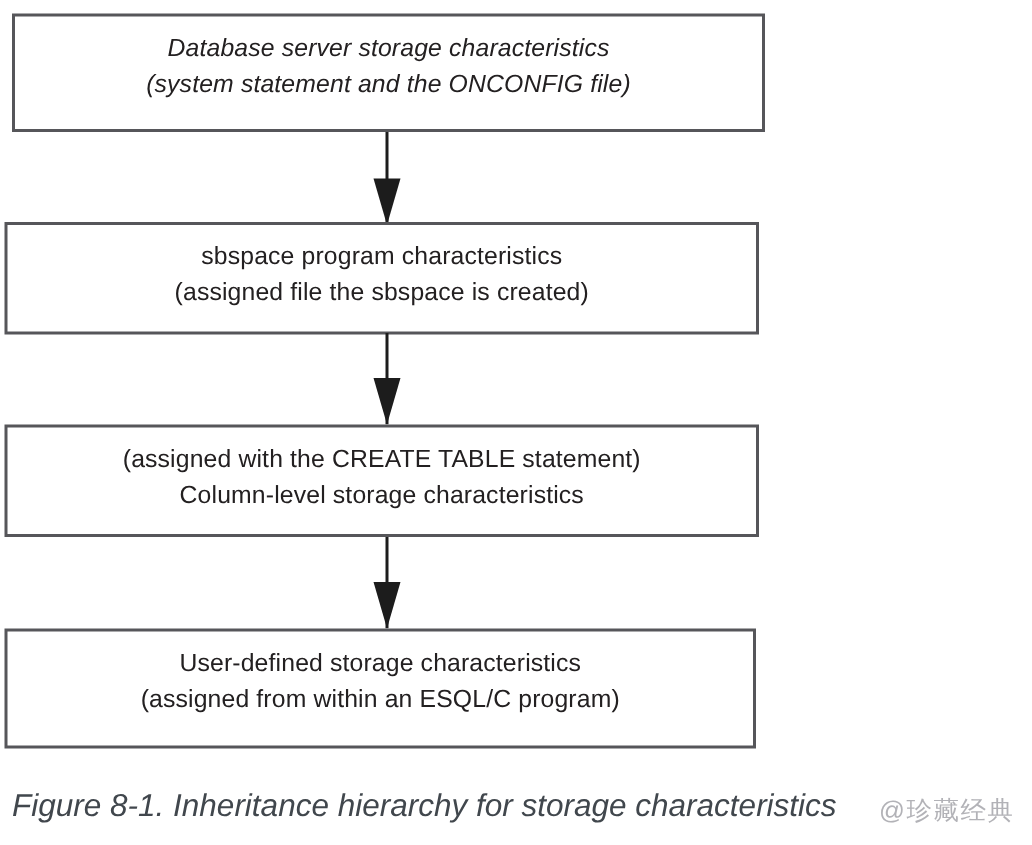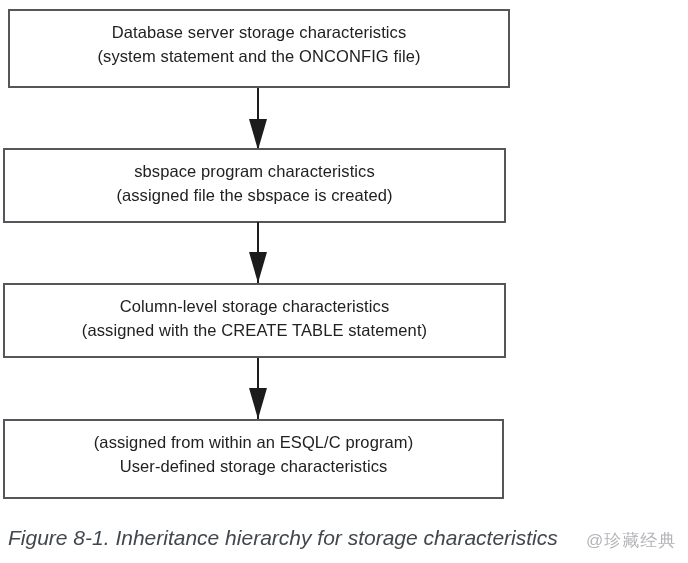--- a/index.html
+++ b/index.html
@@ -19,21 +19,21 @@
     box-sizing: border-box;
     border: 2px solid var(--box-border, #56565a);
     background: #ffffff;
     text-align: center;
     padding-top: 9px;
     color: var(--box-text, #232021);
     font-size: 16.5px;
     line-height: 24px;
     letter-spacing: 0.1px;
   }
-  .box-1 { left: 8px; top: 9px;   width: 502px; height: 79px; }
+  .box-1 { left: 8px; top: 9px;   width: 502px; height: 79px; font-style: italic; }
   .box-2 { left: 3px; top: 148px; width: 503px; height: 75px; }
   .box-3 { left: 3px; top: 283px; width: 503px; height: 75px; }
   .box-4 { left: 3px; top: 419px; width: 501px; height: 80px; }
 
   .arrow-line {
     position: absolute;
     left: 257px;
     width: 2px;
     background: var(--arrow, #1c1c1c);
   }
@@ -92,28 +92,28 @@
 
   <div class="flow-box box-2">
     <div>sbspace program characteristics</div>
     <div>(assigned file the sbspace is created)</div>
   </div>
 
   <div class="arrow-line al-2"></div>
   <div class="arrowhead ah-2"></div>
 
   <div class="flow-box box-3">
+    <div>(assigned with the CREATE TABLE statement)</div>
     <div>Column-level storage characteristics</div>
-    <div>(assigned with the CREATE TABLE statement)</div>
   </div>
 
   <div class="arrow-line al-3"></div>
   <div class="arrowhead ah-3"></div>
 
   <div class="flow-box box-4">
+    <div>User-defined storage characteristics</div>
     <div>(assigned from within an ESQL/C program)</div>
-    <div>User-defined storage characteristics</div>
   </div>
 
   <div class="caption">Figure 8-1. Inheritance hierarchy for storage characteristics</div>
   <span class="watermark">@珍藏经典</span>
 
 </div>
 
 </body></html>

